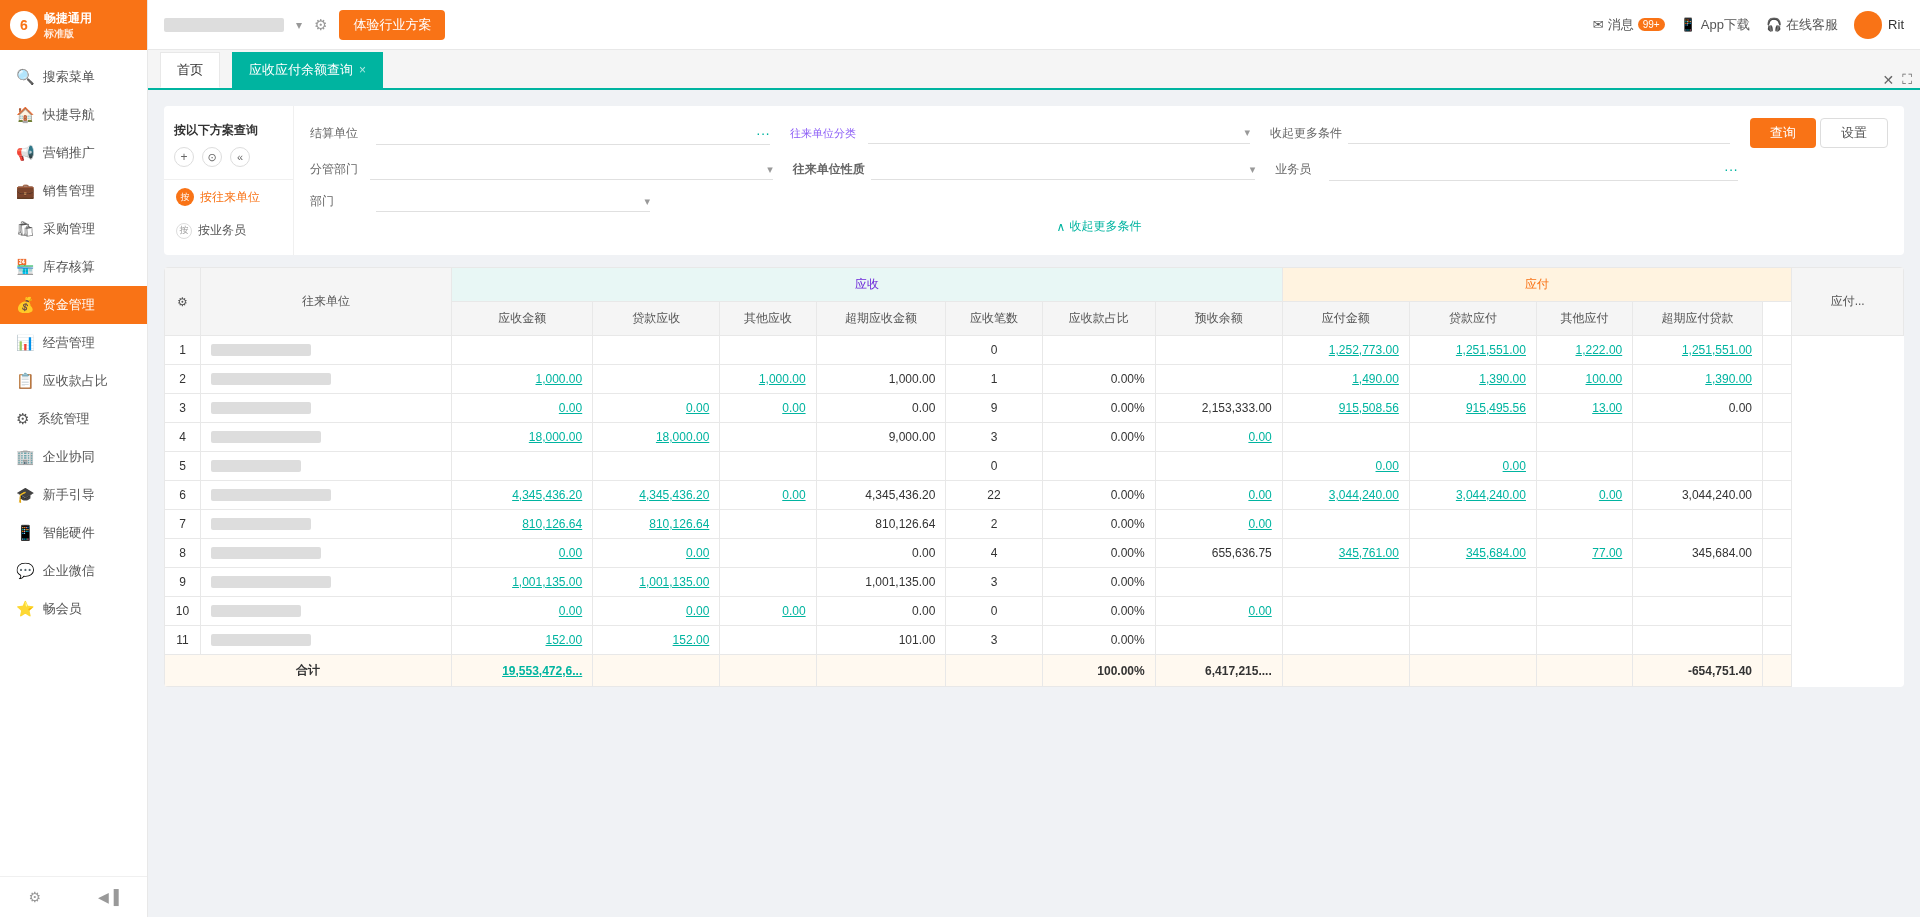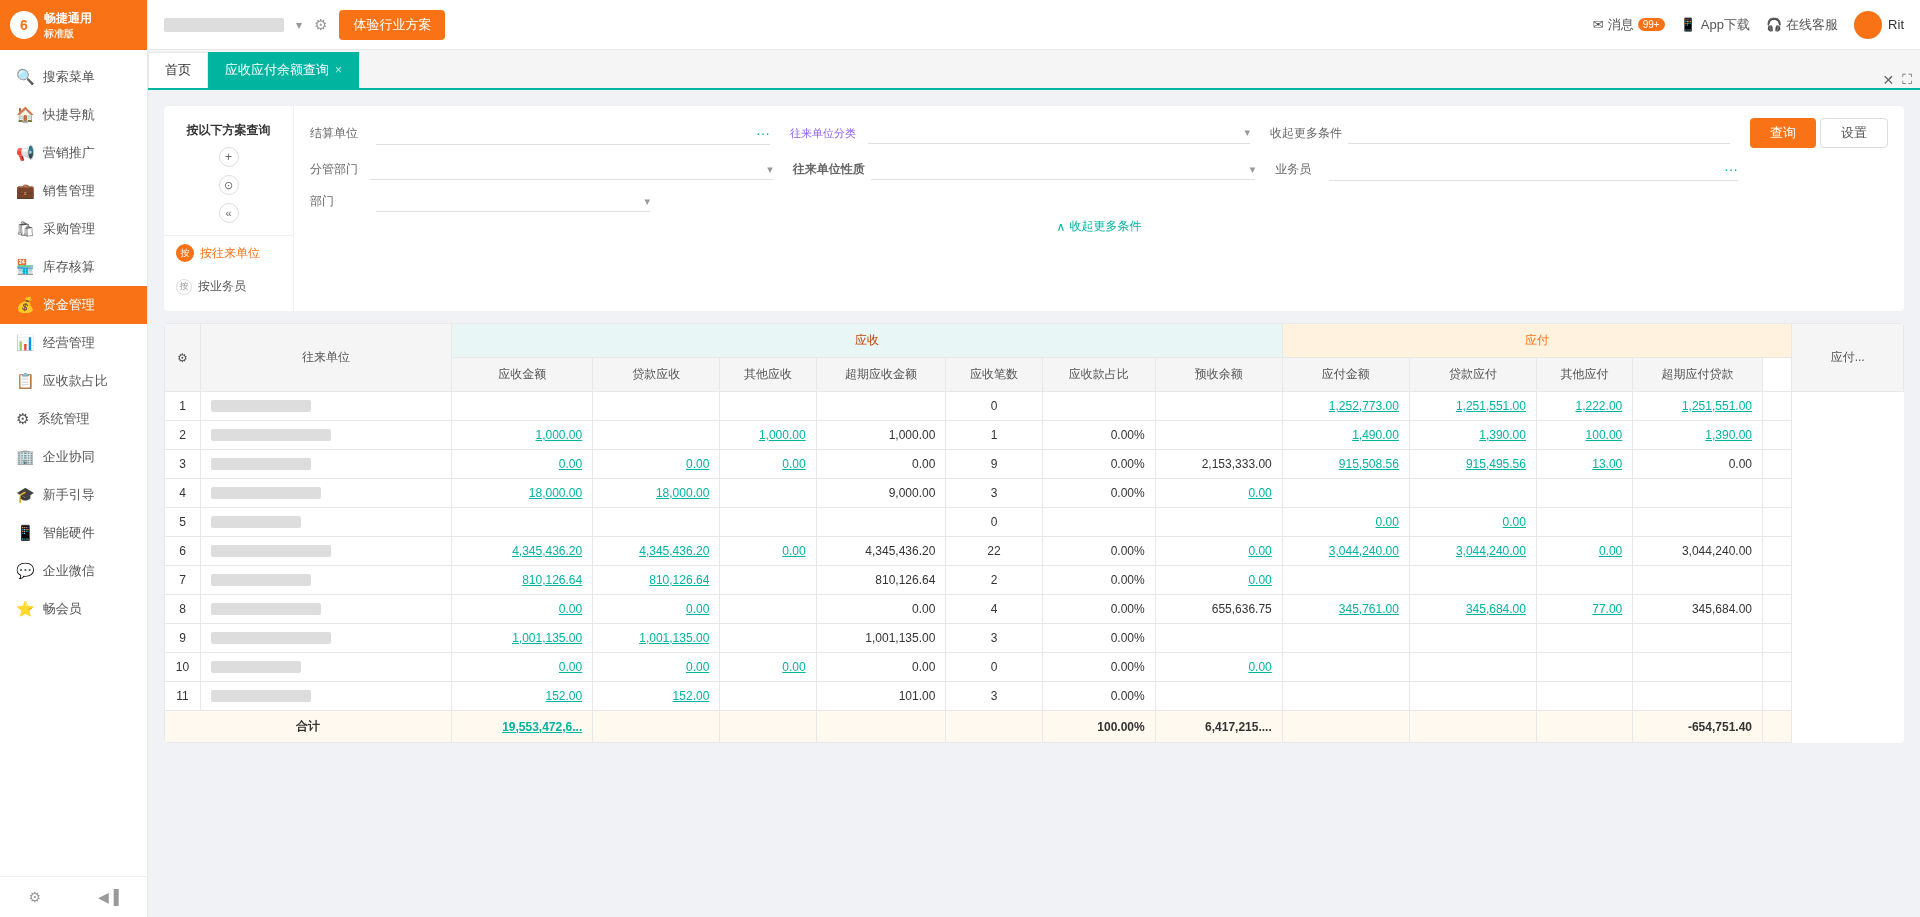--- a/index.html
+++ b/index.html
@@ -27,21 +27,21 @@
     .header-gear { color: #999; cursor: pointer; font-size: 15px; }
     .header-promo { background: #f97316; color: #fff; border: none; padding: 6px 14px; border-radius: 4px; cursor: pointer; font-size: 13px; }
     .header-right { margin-left: auto; display: flex; align-items: center; gap: 16px; }
     .header-right .msg { position: relative; cursor: pointer; color: #555; font-size: 13px; display: flex; align-items: center; gap: 4px; }
     .badge { background: #f97316; color: #fff; border-radius: 10px; padding: 1px 5px; font-size: 10px; position: absolute; top: -8px; right: -10px; }
     .header-right .app-dl, .header-right .online-srv { cursor: pointer; color: #555; font-size: 13px; display: flex; align-items: center; gap: 4px; }
     .user-avatar { width: 28px; height: 28px; background: #ddd; border-radius: 50%; }
 
     
     .tab-bar { height: 40px; background: #f5f5f5; display: flex; align-items: flex-end; padding: 0; border-bottom: 2px solid #00b4a0; flex-shrink: 0; }
-    .tab { padding: 8px 16px; font-size: 13px; cursor: pointer; color: #555; background: #f5f5f5; border: 1px solid transparent; position: relative; display: flex; align-items: center; gap: 6px; }
+    .tab { padding: 8px 16px; font-size: 13px; cursor: pointer; color: #555; background: #f5f5f5; border: 1px solid transparent; position: relative; display: flex; align-items: center; gap: 6px; margin-left: 12px; }
     .tab.home { background: #fff; color: #333; border-top: 1px solid #e8e8e8; border-left: 1px solid #e8e8e8; border-right: 1px solid #e8e8e8; }
     .tab.active { background: #00b4a0; color: #fff; border-color: #00b4a0; }
     .tab-close { cursor: pointer; font-size: 12px; opacity: 0.7; }
     .tab-bar-right { margin-left: auto; display: flex; align-items: center; gap: 8px; padding-right: 8px; }
     .tab-bar-icon { font-size: 14px; color: #666; cursor: pointer; }
 
     
     .content { flex: 1; overflow: auto; background: #f0f2f5; padding: 16px; }
     .page-header { display: flex; align-items: center; justify-content: space-between; margin-bottom: 12px; }
     .page-title { font-size: 16px; font-weight: bold; color: #333; }
@@ -189,21 +189,21 @@
       <span class="tab-bar-icon">⛶</span>
     </div>
   </div>
 
   <div class="content">
 
 
     <div style="display:flex;gap:0;background:#fff;border-radius:4px;margin-bottom:12px;">
 
       <div style="width:130px;border-right:1px solid #f0f0f0;padding:8px 0;">
-        <div style="display:flex;align-items:center;gap:8px;padding:8px 10px 12px;border-bottom:1px solid #f0f0f0;flex-wrap:wrap;flex-direction:column;">
+        <div style="display:flex;align-items:center;gap:8px;padding:8px 10px 12px;border-bottom:1px solid #f0f0f0;flex-wrap:wrap;">
           <span style="font-size:12px;color:#333;font-weight:bold;">按以下方案查询</span>
           <span style="border:1px solid #ddd;border-radius:50%;width:20px;height:20px;display:inline-flex;align-items:center;justify-content:center;cursor:pointer;font-size:12px;color:#666;">+</span>
           <span style="border:1px solid #ddd;border-radius:50%;width:20px;height:20px;display:inline-flex;align-items:center;justify-content:center;cursor:pointer;font-size:11px;color:#666;">⊙</span>
           <span style="border:1px solid #ddd;border-radius:50%;width:20px;height:20px;display:inline-flex;align-items:center;justify-content:center;cursor:pointer;font-size:11px;color:#666;">«</span>
         </div>
         <div class="side-filter-item active">
           <div style="width:18px;height:18px;border-radius:50%;background:#f97316;display:flex;align-items:center;justify-content:center;color:#fff;font-size:9px;">按</div>
           <span style="color:#f97316;font-size:12px;">按往来单位</span>
         </div>
         <div class="side-filter-item">
@@ -289,21 +289,21 @@
     </div>
 
     <div class="table-container">
       <table class="data-table">
         <thead>
           <tr>
             <th rowspan="2" style="width:36px;">
               <span>⚙</span>
             </th>
             <th rowspan="2" style="min-width:180px;">往来单位</th>
-            <th colspan="7" style="background:#e8f7f5;color:#c2410c;">应收</th>
+            <th colspan="7" style="background:#e8f7f5;color:#6d28d9;">应收</th>
             <th colspan="5" style="background:#fff3e0;color:#f97316;">应付</th>
             <th rowspan="2" style="min-width:80px;">应付...</th>
           </tr>
           <tr>
             <th>应收金额</th>
             <th>贷款应收</th>
             <th>其他应收</th>
             <th>超期应收金额</th>
             <th>应收笔数</th>
             <th>应收款占比</th>

